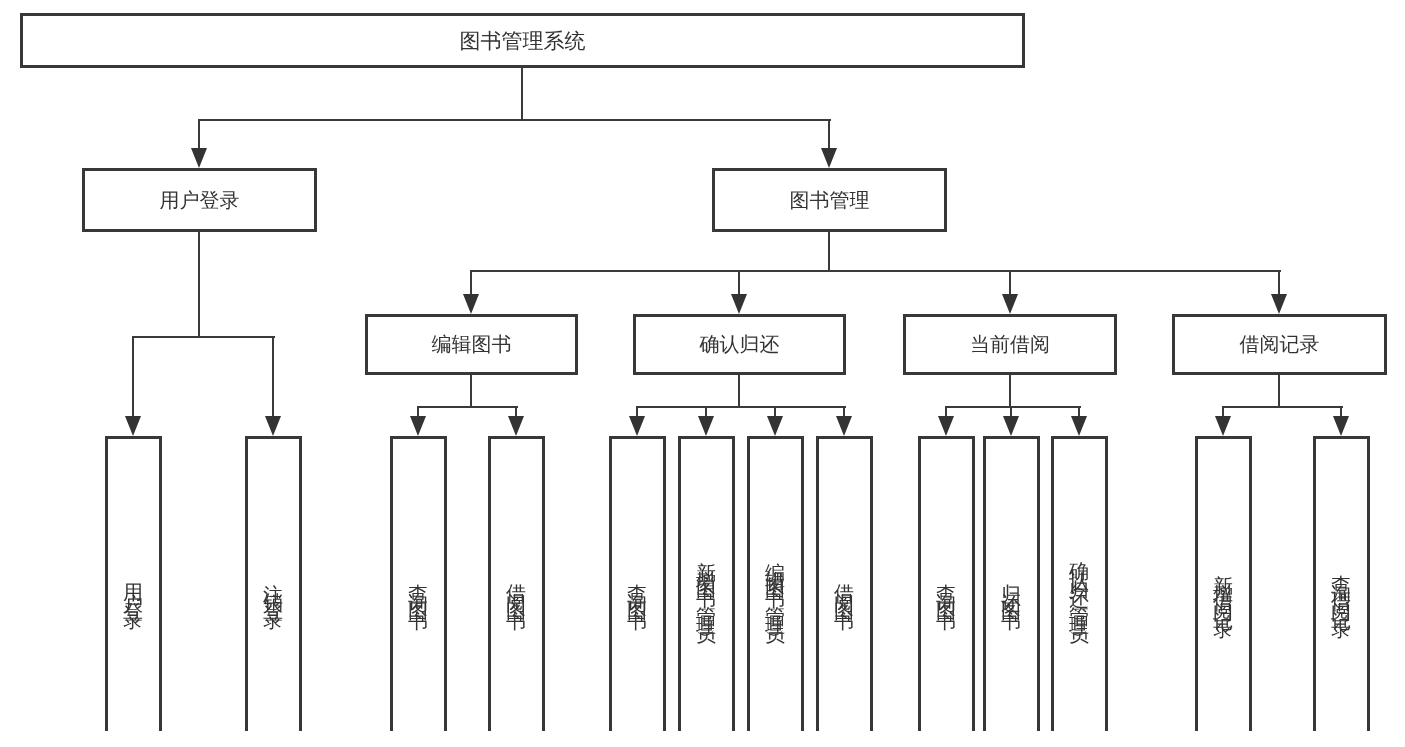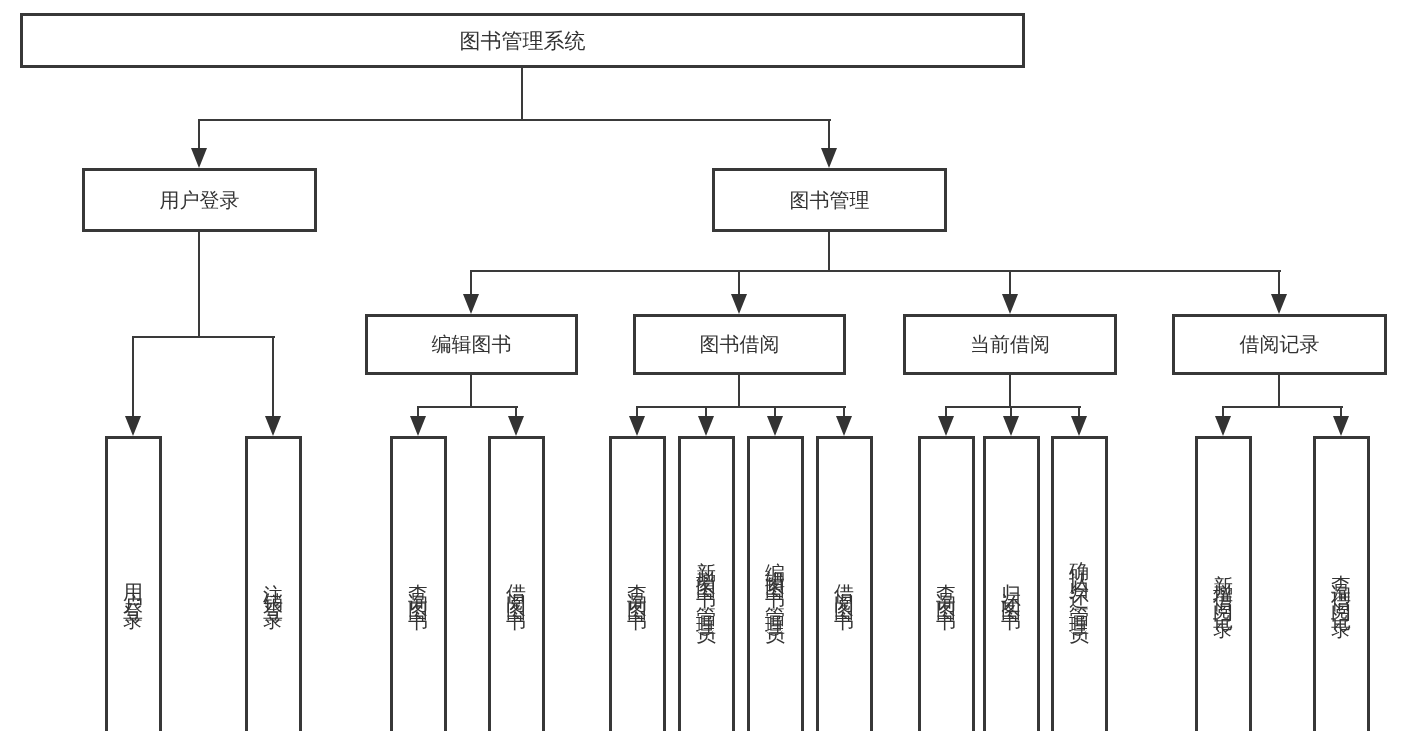--- a/index.html
+++ b/index.html
@@ -42,21 +42,21 @@
     <span class="lbl">用户登录</span>
   </div>
   <div class="box" style="left:712px;top:168px;width:235px;height:64px">
     <span class="lbl">图书管理</span>
   </div>
 
   <div class="box" style="left:365px;top:314px;width:213px;height:61px">
     <span class="lbl">编辑图书</span>
   </div>
   <div class="box" style="left:633px;top:314px;width:213px;height:61px">
-    <span class="lbl">图书借阅</span>
+    <span class="lbl">确认归还</span>
   </div>
   <div class="box" style="left:1172px;top:314px;width:215px;height:61px">
     <span class="lbl">借阅记录</span>
   </div>
   <div class="box" style="left:903px;top:314px;width:214px;height:61px">
     <span class="lbl">当前借阅</span>
   </div>
 
   <div class="box leaf" style="left:105px;top:436px;width:57px;height:300px">
     <span class="lbl">用户登录</span>

